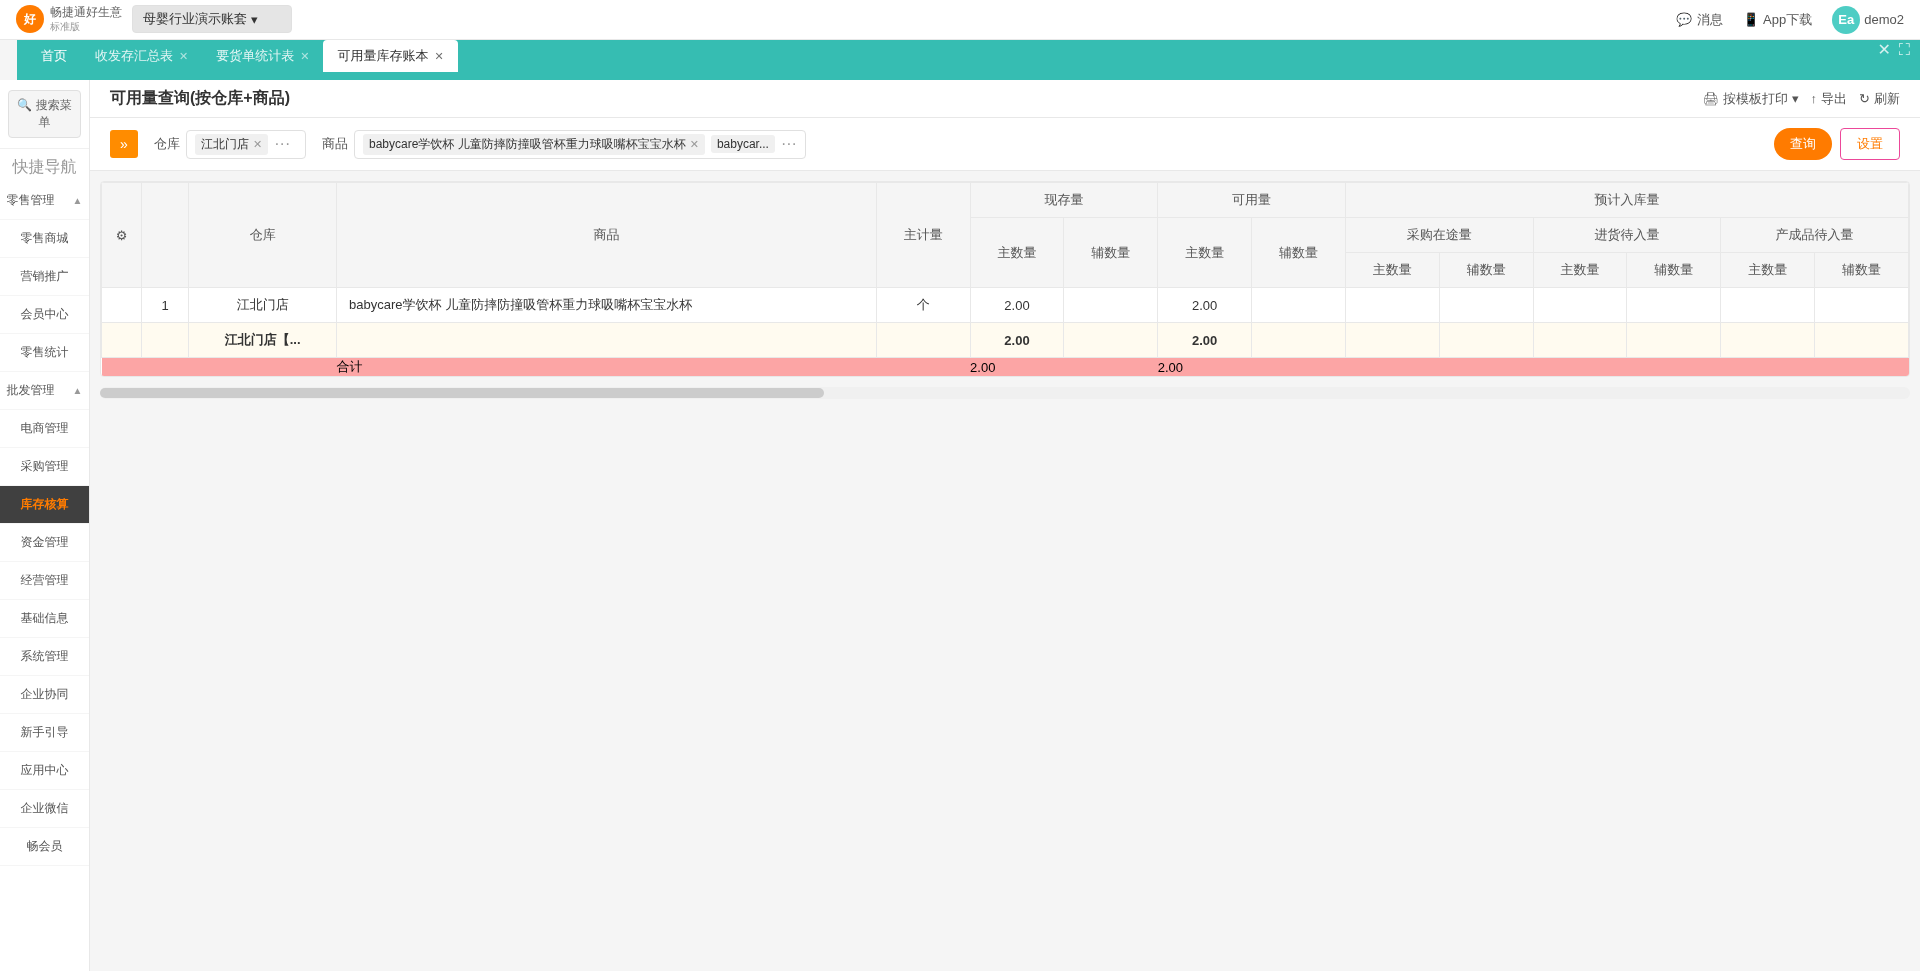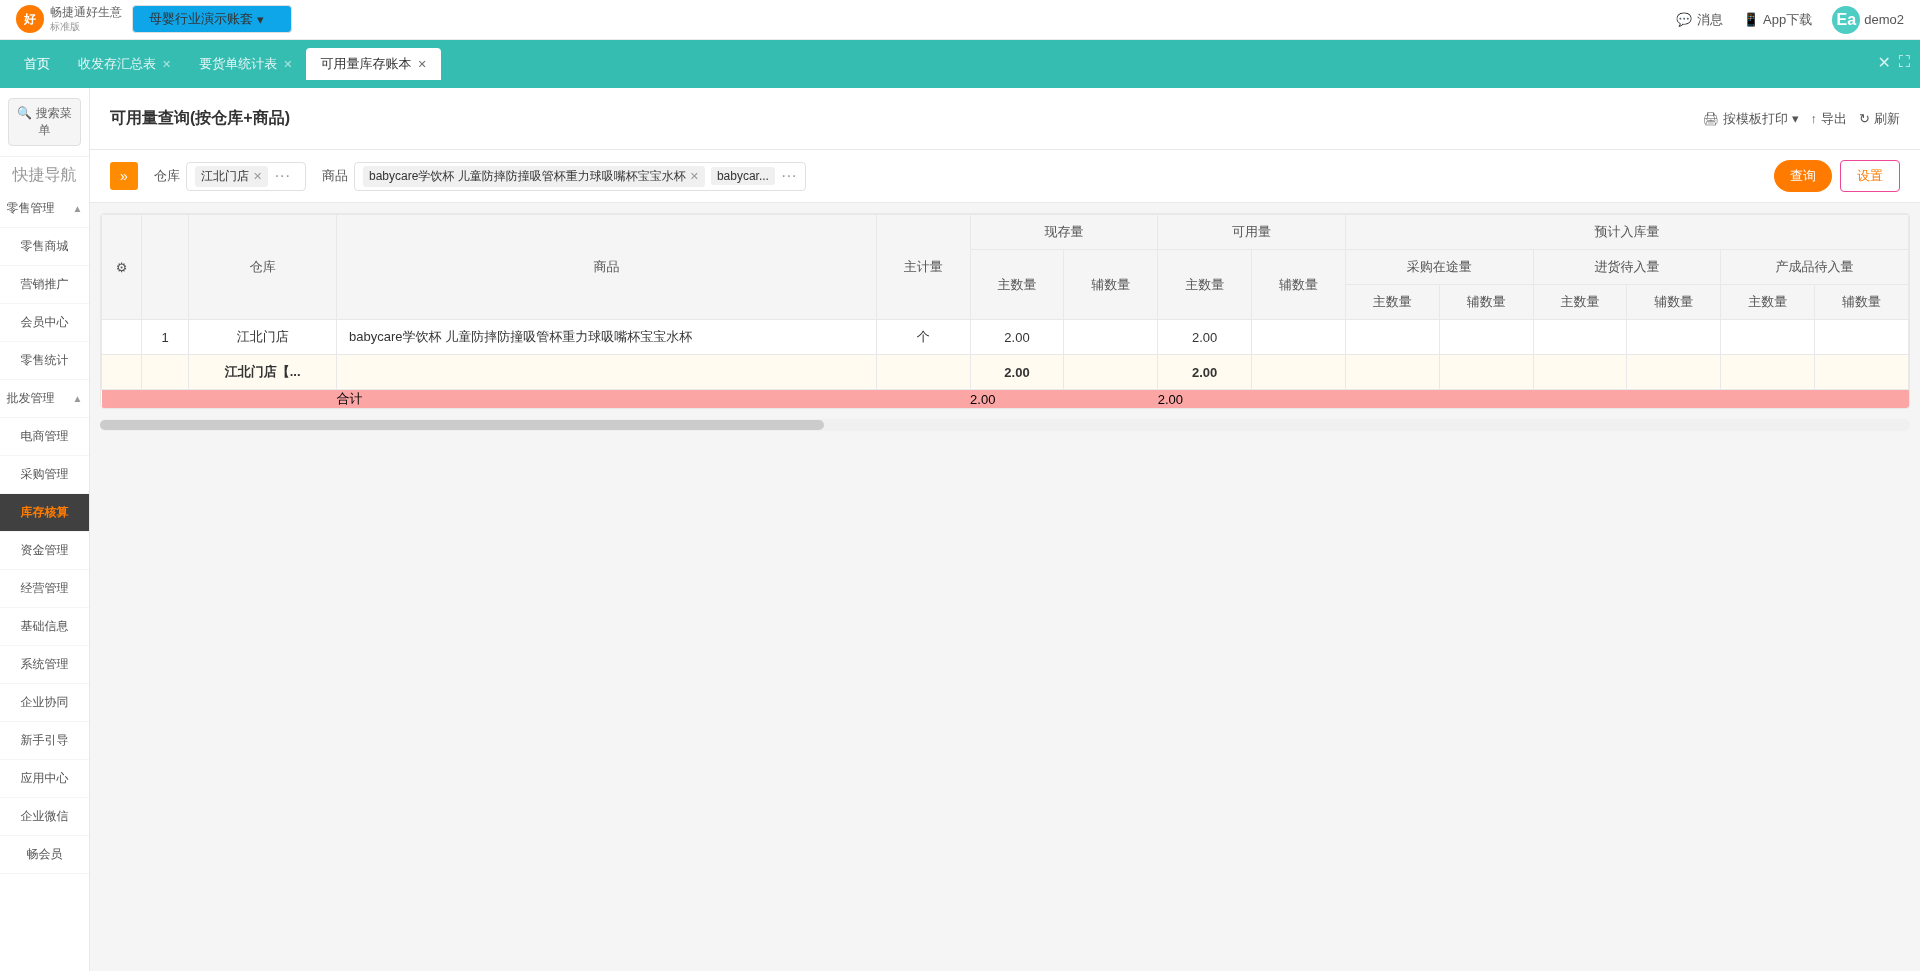--- a/index.html
+++ b/index.html
@@ -44,24 +44,24 @@
       line-height: 1.2;
     }
     .logo-sub {
       font-size: 10px;
       color: #999;
     }
     .store-selector {
       display: flex;
       align-items: center;
       gap: 4px;
-      background: #0ea5e9;
+      background: #e5e5e5;
       border: 1px solid #e0e0e0;
       border-radius: 4px;
-      padding: 4px 16px;
+      padding: 4px 10px;
       cursor: pointer;
       min-width: 160px;
     }
     .store-selector span { font-size: 13px; color: #333; }
     .top-bar-right {
       display: flex;
       align-items: center;
       gap: 20px;
     }
     .top-bar-right-item {
@@ -74,32 +74,33 @@
     }
     .avatar {
       width: 28px;
       height: 28px;
       border-radius: 50%;
       background: #4ecdc4;
       display: flex;
       align-items: center;
       justify-content: center;
       color: white;
-      font-size: 16px;
+      font-size: 13px;
       font-weight: bold;
     }
 
     
     .nav-tabs {
-      height: 48px;
+      height: 40px;
       background: #36bdb2;
       display: flex;
-      align-items: center;
+      align-items: flex-start;
       padding: 0 10px;
       flex-shrink: 0;
+      margin-left: 17px;
     }
     .nav-tab {
       height: 32px;
       padding: 0 14px;
       display: flex;
       align-items: center;
       gap: 6px;
       border-radius: 4px 4px 0 0;
       cursor: pointer;
       font-size: 13px;
@@ -194,21 +195,21 @@
     
     .content-area {
       flex: 1;
       overflow-y: auto;
       background: #f5f5f5;
       padding: 0;
     }
 
     .page-header {
       background: #fff;
-      padding: 20px 20px;
+      padding: 8px 20px;
       display: flex;
       align-items: center;
       justify-content: space-between;
       border-bottom: 1px solid #e8e8e8;
     }
     .page-title {
       font-size: 16px;
       font-weight: bold;
       color: #333;
     }

